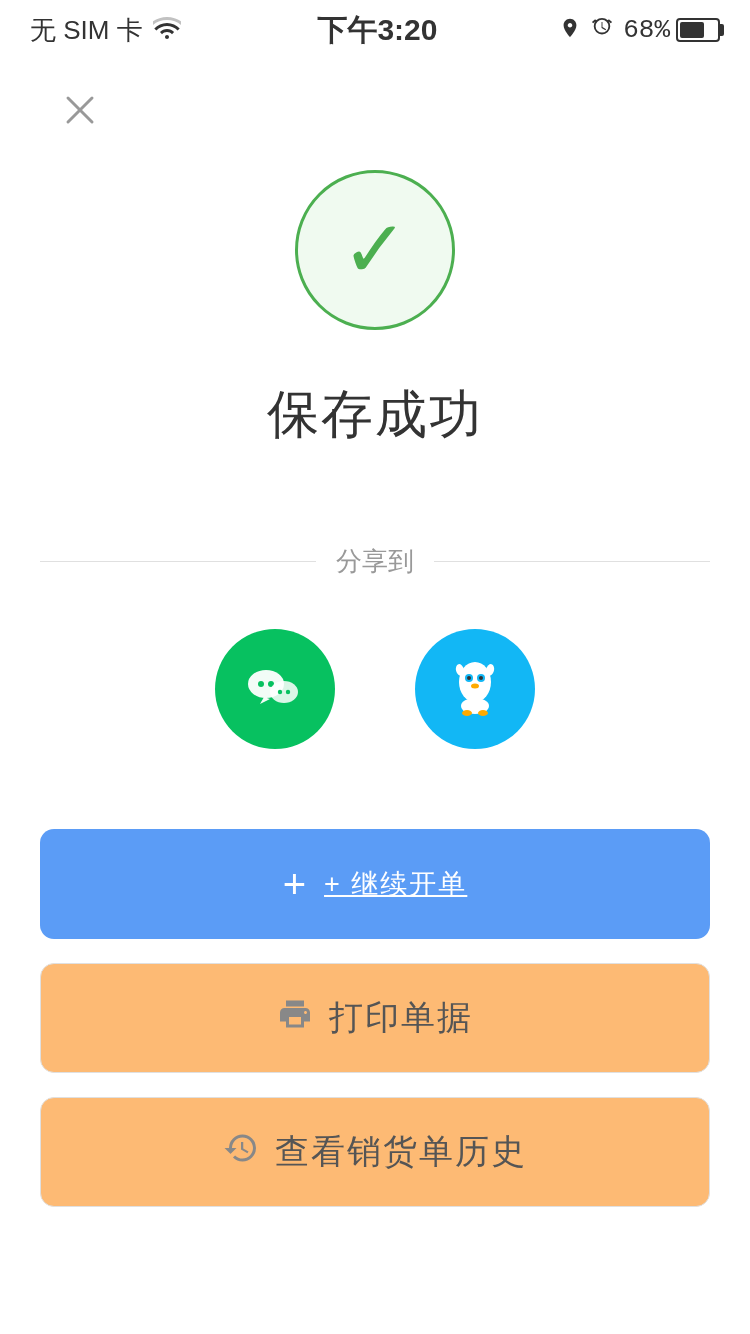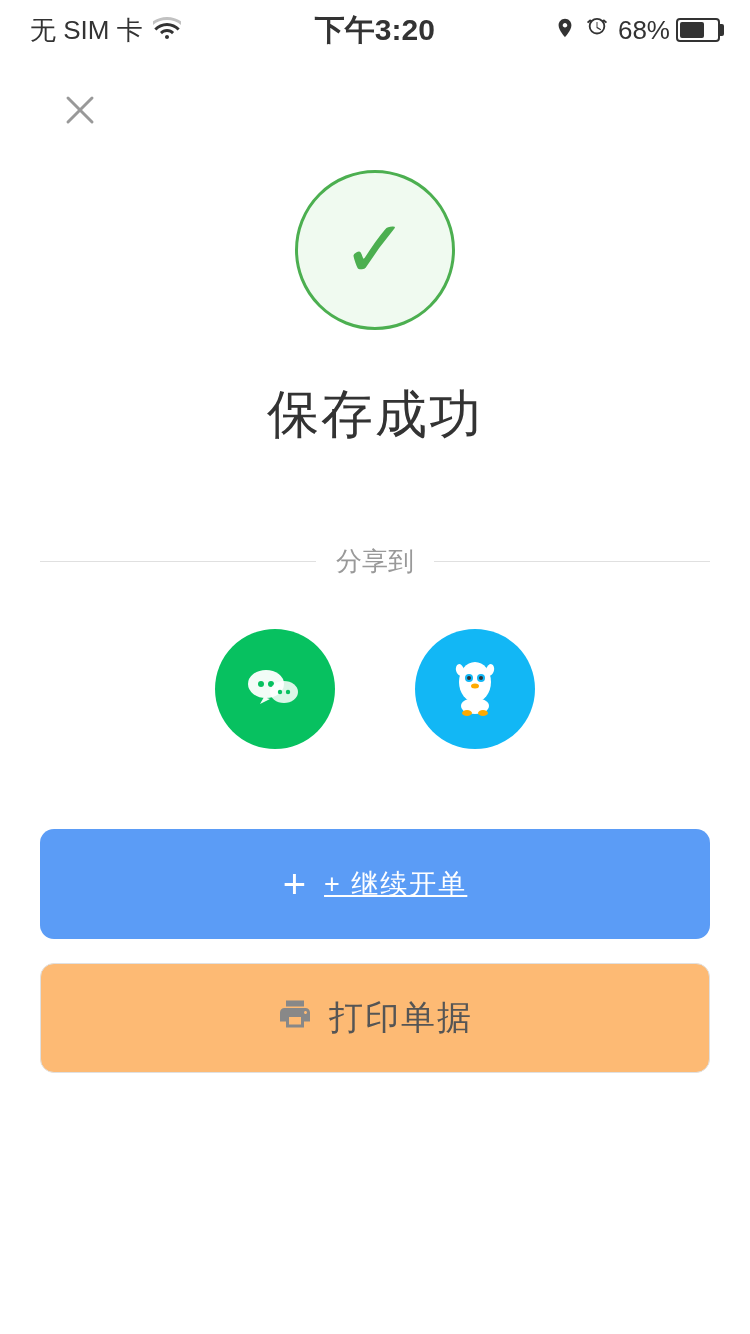--- a/index.html
+++ b/index.html
@@ -42,20 +42,21 @@
       display: flex;
       align-items: center;
       gap: 10px;
       font-size: 26px;
       color: #333;
     }
     .battery-container {
       display: flex;
       align-items: center;
       gap: 6px;
+      font-family: Liberation Mono, monospace;
     }
     .battery-text { font-size: 26px; color: #333; }
     .battery-icon {
       width: 44px;
       height: 24px;
       border: 2px solid #333;
       border-radius: 4px;
       position: relative;
       display: inline-flex;
       align-items: center;
@@ -310,15 +311,23 @@
       <span style="font-size:27px; letter-spacing:2px;text-decoration:underline;">+ 继续开单</span>
     </button>
     <button class="btn-secondary">
       <span>
         <svg width="36" height="36" viewBox="0 0 24 24" fill="#888">
             <path d="M19 8H5c-1.66 0-3 1.34-3 3v6h4v4h12v-4h4v-6c0-1.66-1.34-3-3-3zm-3 11H8v-5h8v5zm3-7c-.55 0-1-.45-1-1s.45-1 1-1 1 .45 1 1-.45 1-1 1zm-1-9H6v4h12V3z"></path>
           </svg>
       </span>
       <span>打印单据</span>
     </button>
+    <button class="btn-secondary">
+      <span>
+        <svg width="36" height="36" viewBox="0 0 24 24" fill="#888">
+            <path d="M13 3a9 9 0 00-9 9H1l3.89 3.89.07.14L9 12H6c0-3.87 3.13-7 7-7s7 3.13 7 7-3.13 7-7 7c-1.93 0-3.68-.79-4.94-2.06l-1.42 1.42A8.954 8.954 0 0013 21a9 9 0 000-18zm-1 5v5l4.28 2.54.72-1.21-3.5-2.08V8H12z"></path>
+          </svg>
+      </span>
+      <span>查看销货单历史</span>
+    </button>
   </div>
 
 </div>
 
 </body></html>

